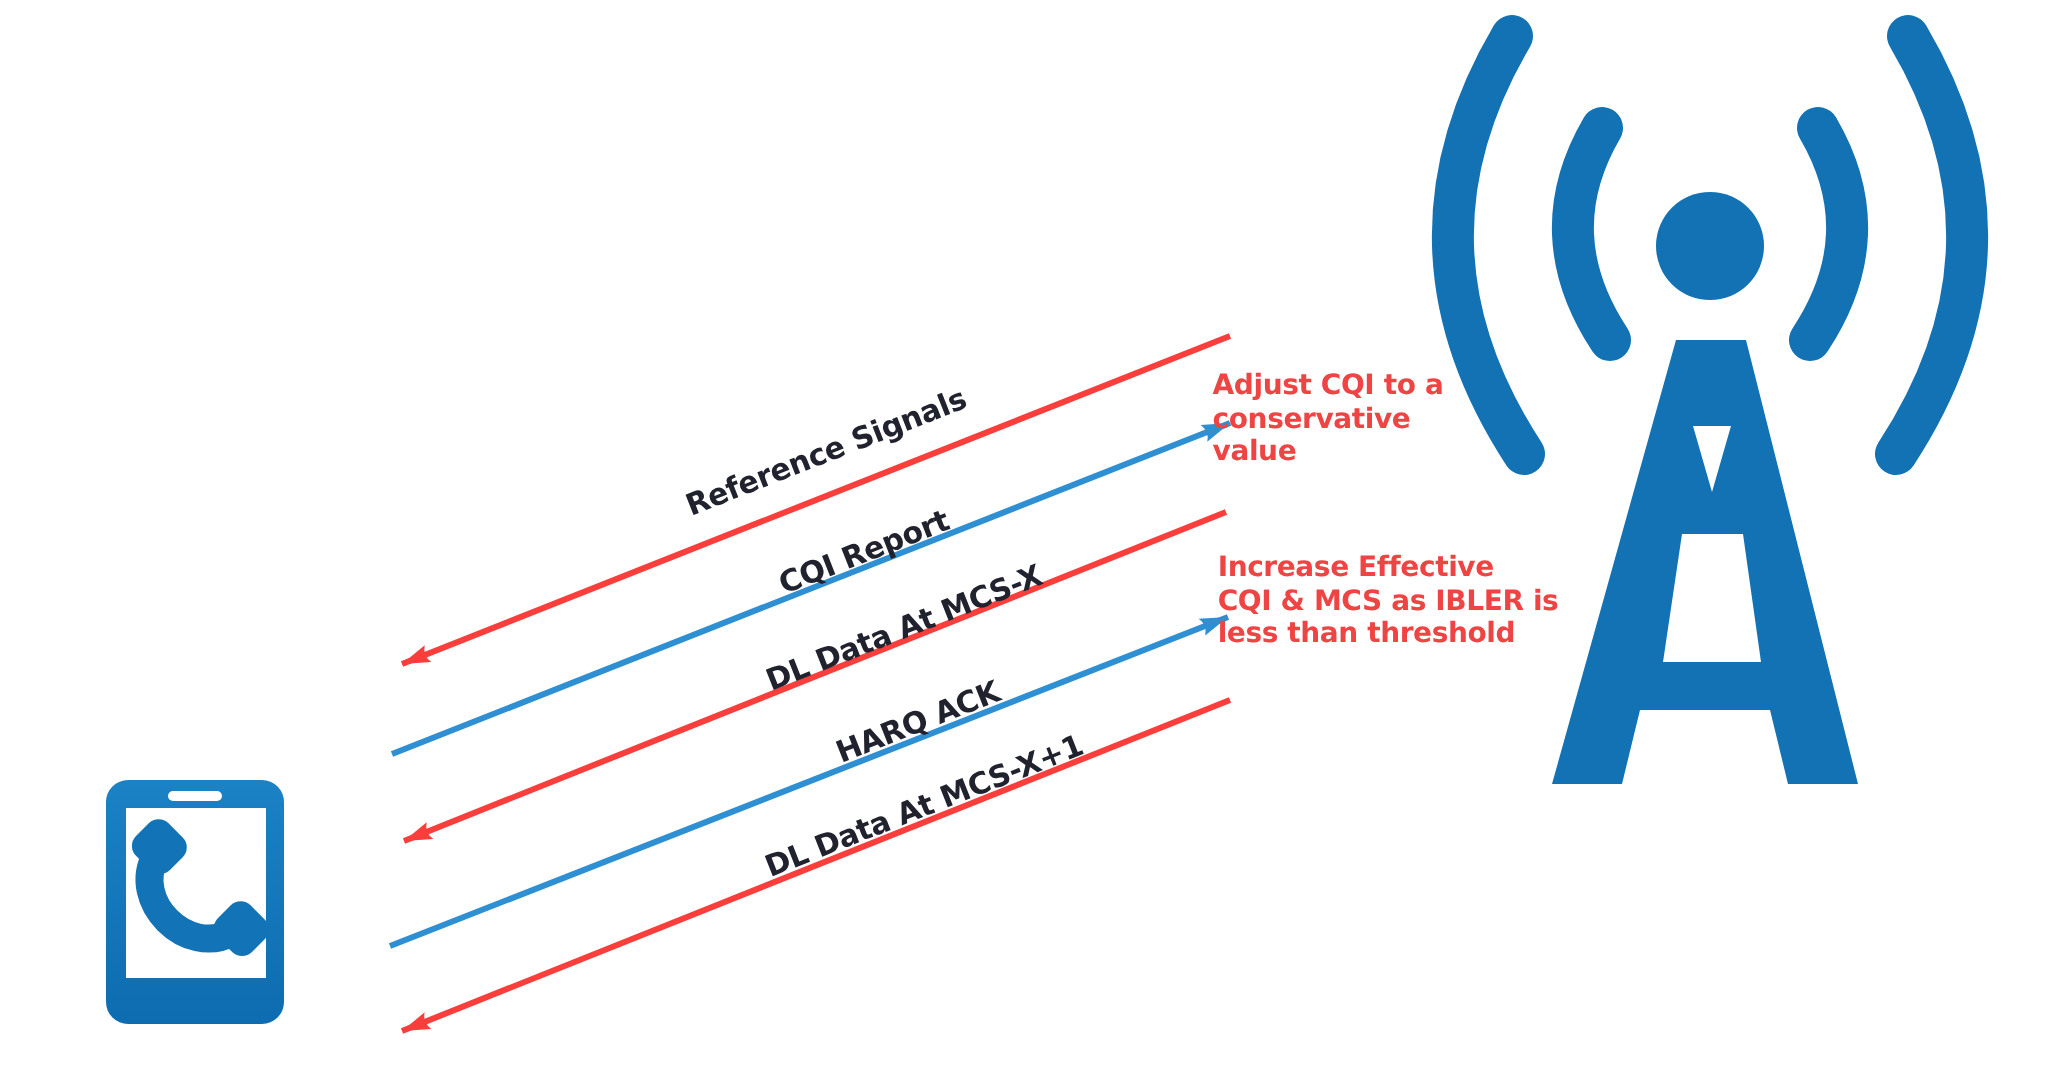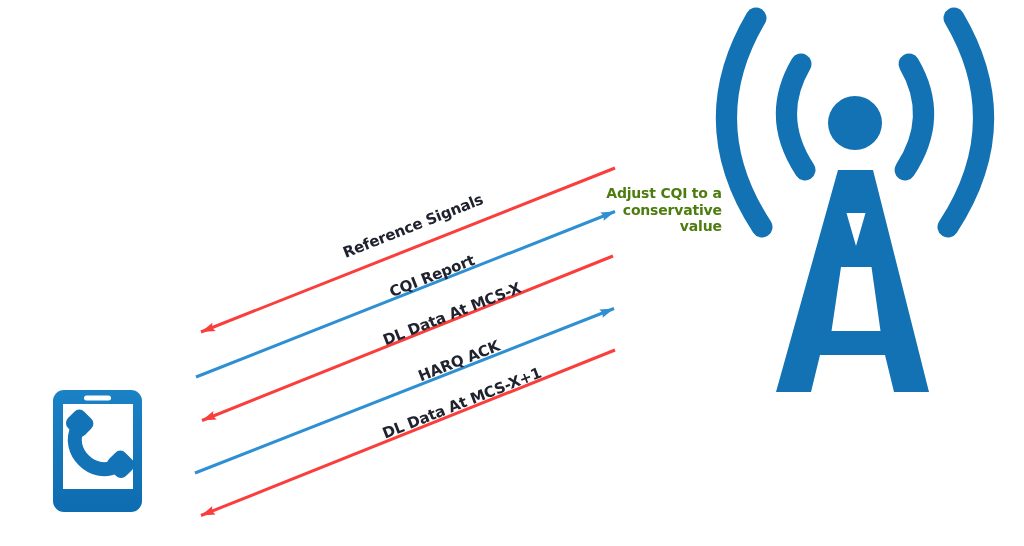--- a/index.html
+++ b/index.html
@@ -16,25 +16,25 @@
     transform:translate(-50%,-50%) rotate(-21.5deg);
     white-space:nowrap;
     font-weight:bold;
     font-size:15px;
     color:#20222e;
     letter-spacing:-0.2px;
   }
   .note{
     position:absolute;
     transform:translate(-50%,-50%);
-    text-align:right;
+    text-align:left;
     font-weight:bold;
     font-size:14px;
     line-height:1.18;
-    color:#4d7c0f;
+    color:#ef4444;
     white-space:pre-line;
     letter-spacing:-0.2px;
   }
 </style>
 </head>
 <body>
 
 <div class="canvas">
 
   <svg class="layer" width="1024" height="546" viewBox="0 0 1024 546">
@@ -89,14 +89,17 @@
 
   <div class="msg-label" style="left:413px; top:226px;">Reference Signals</div>
   <div class="msg-label" style="left:432px; top:276px;">CQI Report</div>
   <div class="msg-label" style="left:452px; top:314px;">DL Data At MCS-X</div>
   <div class="msg-label" style="left:459px; top:361px;">HARQ ACK</div>
   <div class="msg-label" style="left:462px; top:403px;">DL Data At MCS-X+1</div>
 
   <div class="note" style="left:664px; top:210px;">Adjust CQI to a
 conservative
 value</div>
+  <div class="note" style="left:694px; top:301px;">Increase Effective
+CQI &amp; MCS as IBLER is
+less than threshold</div>
 
 </div>
 
 </body></html>

